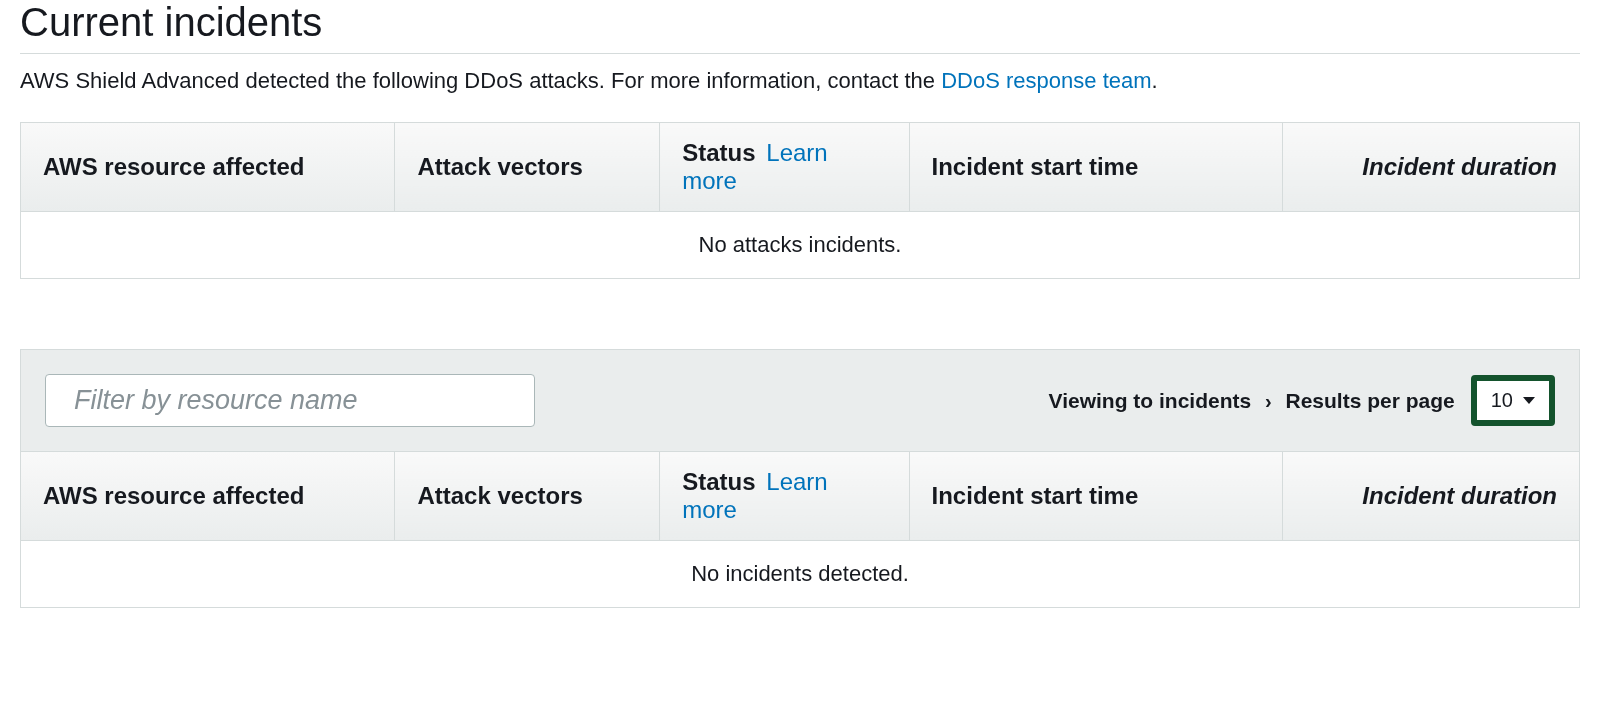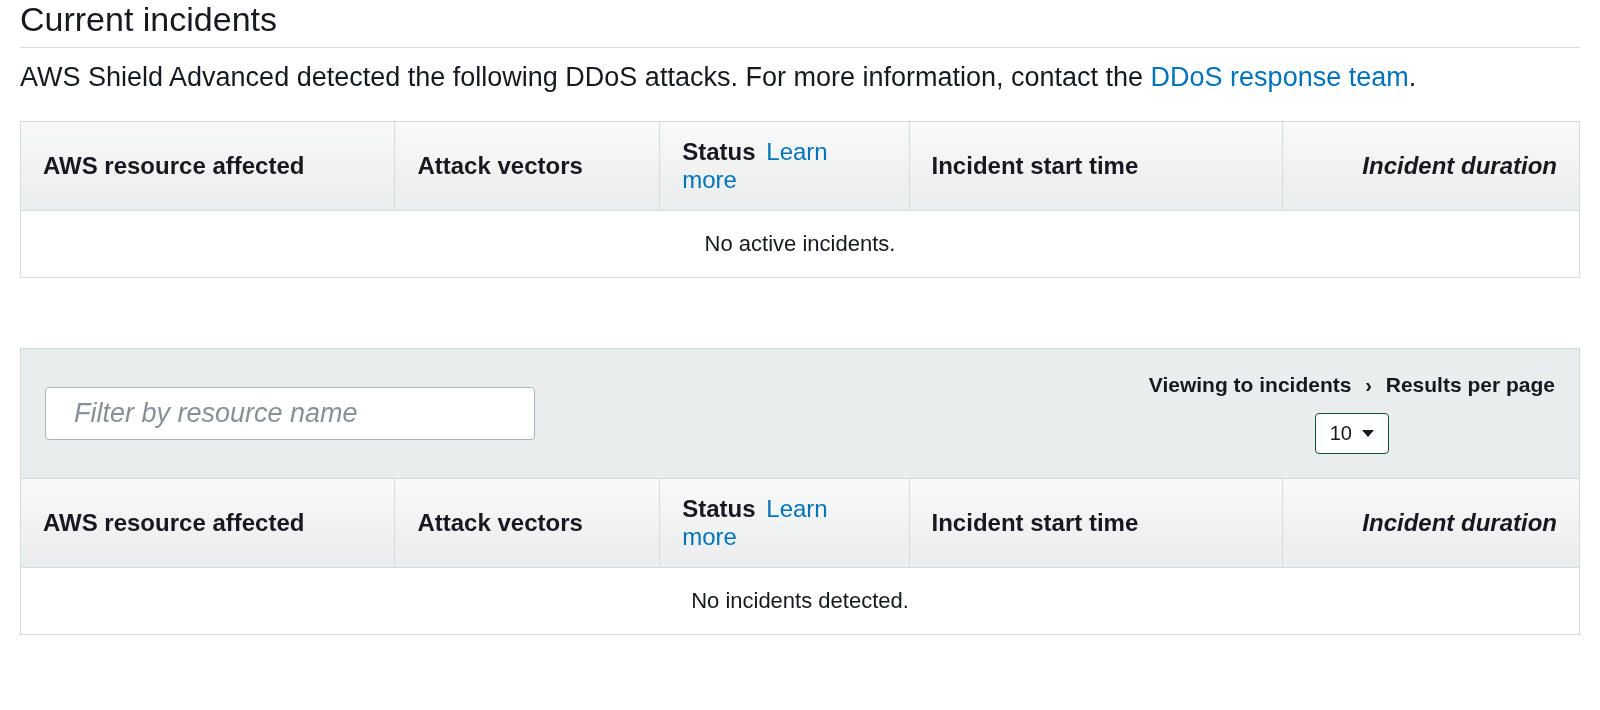--- a/index.html
+++ b/index.html
@@ -11,29 +11,29 @@
       font-family: "Amazon Ember", "Helvetica Neue", Helvetica, Arial, sans-serif;
       background: #fff;
       color: #16191f;
       padding: 0 20px;
       width: 1600px;
     }
     .section {
       margin-bottom: 70px;
     }
     .section-heading {
-      font-size: 34px;
+      font-size: 40px;
       font-weight: 400;
       color: #16191f;
       padding-bottom: 8px;
       border-bottom: 1px solid #d5dbdb;
       margin-bottom: 14px;
     }
     .section-subtext {
-      font-size: 27px;
+      font-size: 22px;
       color: #16191f;
       margin-bottom: 28px;
     }
     .inline-link {
       color: #0073bb;
       text-decoration: none;
       cursor: pointer;
     }
     .table-wrap {
       border: 1px solid #d5dbdb;
@@ -90,35 +90,34 @@
       color: #687078;
     }
     .filter-input::placeholder {
       color: #879196;
       font-style: italic;
     }
     .filter-right {
       display: flex;
       align-items: center;
       gap: 16px;
-      flex-direction: column;
     }
     .viewing-text {
       font-size: 21px;
       font-weight: 700;
       color: #16191f;
     }
     .chevron {
       display: inline-block;
       margin: 0 8px;
       font-size: 20px;
       color: #16191f;
     }
     .per-page-select {
-      border: 1px solid #14532d;
+      border: 6px solid #14532d;
       border-radius: 4px;
       background: #fff;
       padding: 8px 14px;
       font-size: 20px;
       font-weight: 400;
       color: #16191f;
       display: inline-flex;
       align-items: center;
       cursor: pointer;
       gap: 10px;
@@ -154,21 +153,21 @@
           <th class="col-status">
             <span>Status</span>
             <a class="header-link">Learn more</a>
           </th>
           <th class="col-start">Incident start time</th>
           <th class="col-duration">Incident duration</th>
         </tr>
       </thead>
       <tbody>
         <tr class="empty-row">
-          <td colspan="5">No active incidents.</td>
+          <td colspan="5">No attacks incidents.</td>
         </tr>
       </tbody>
     </table>
   </div>
 </div>
 
 <div class="section">
 
   <div class="filter-panel">
     <input type="text" class="filter-input" placeholder="Filter by resource name" style="">

